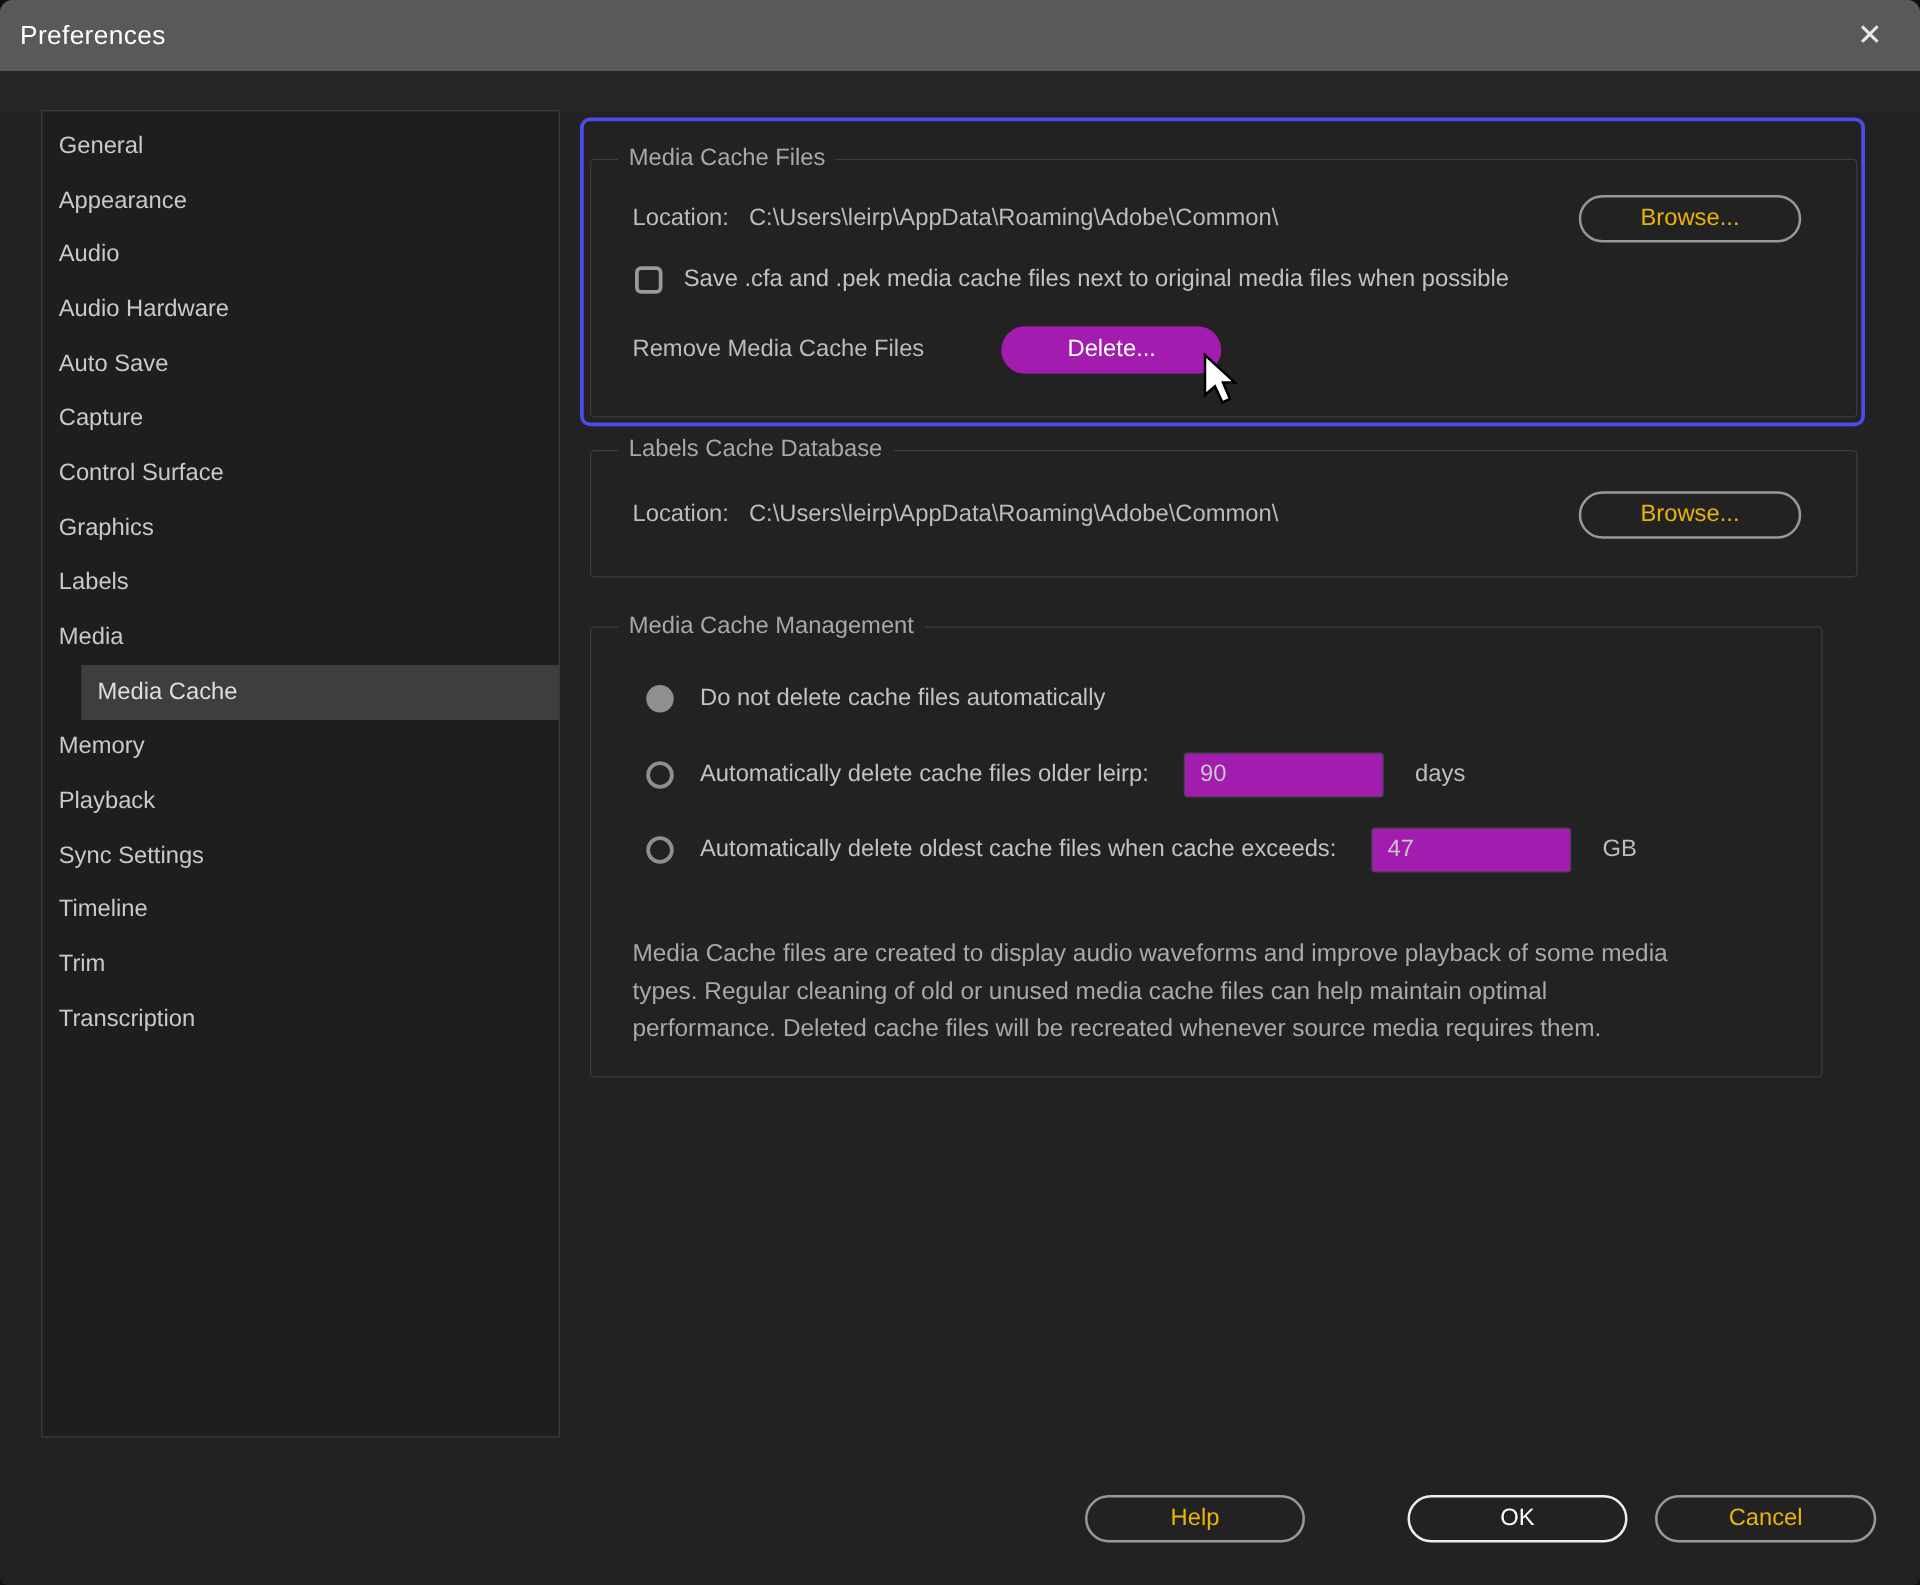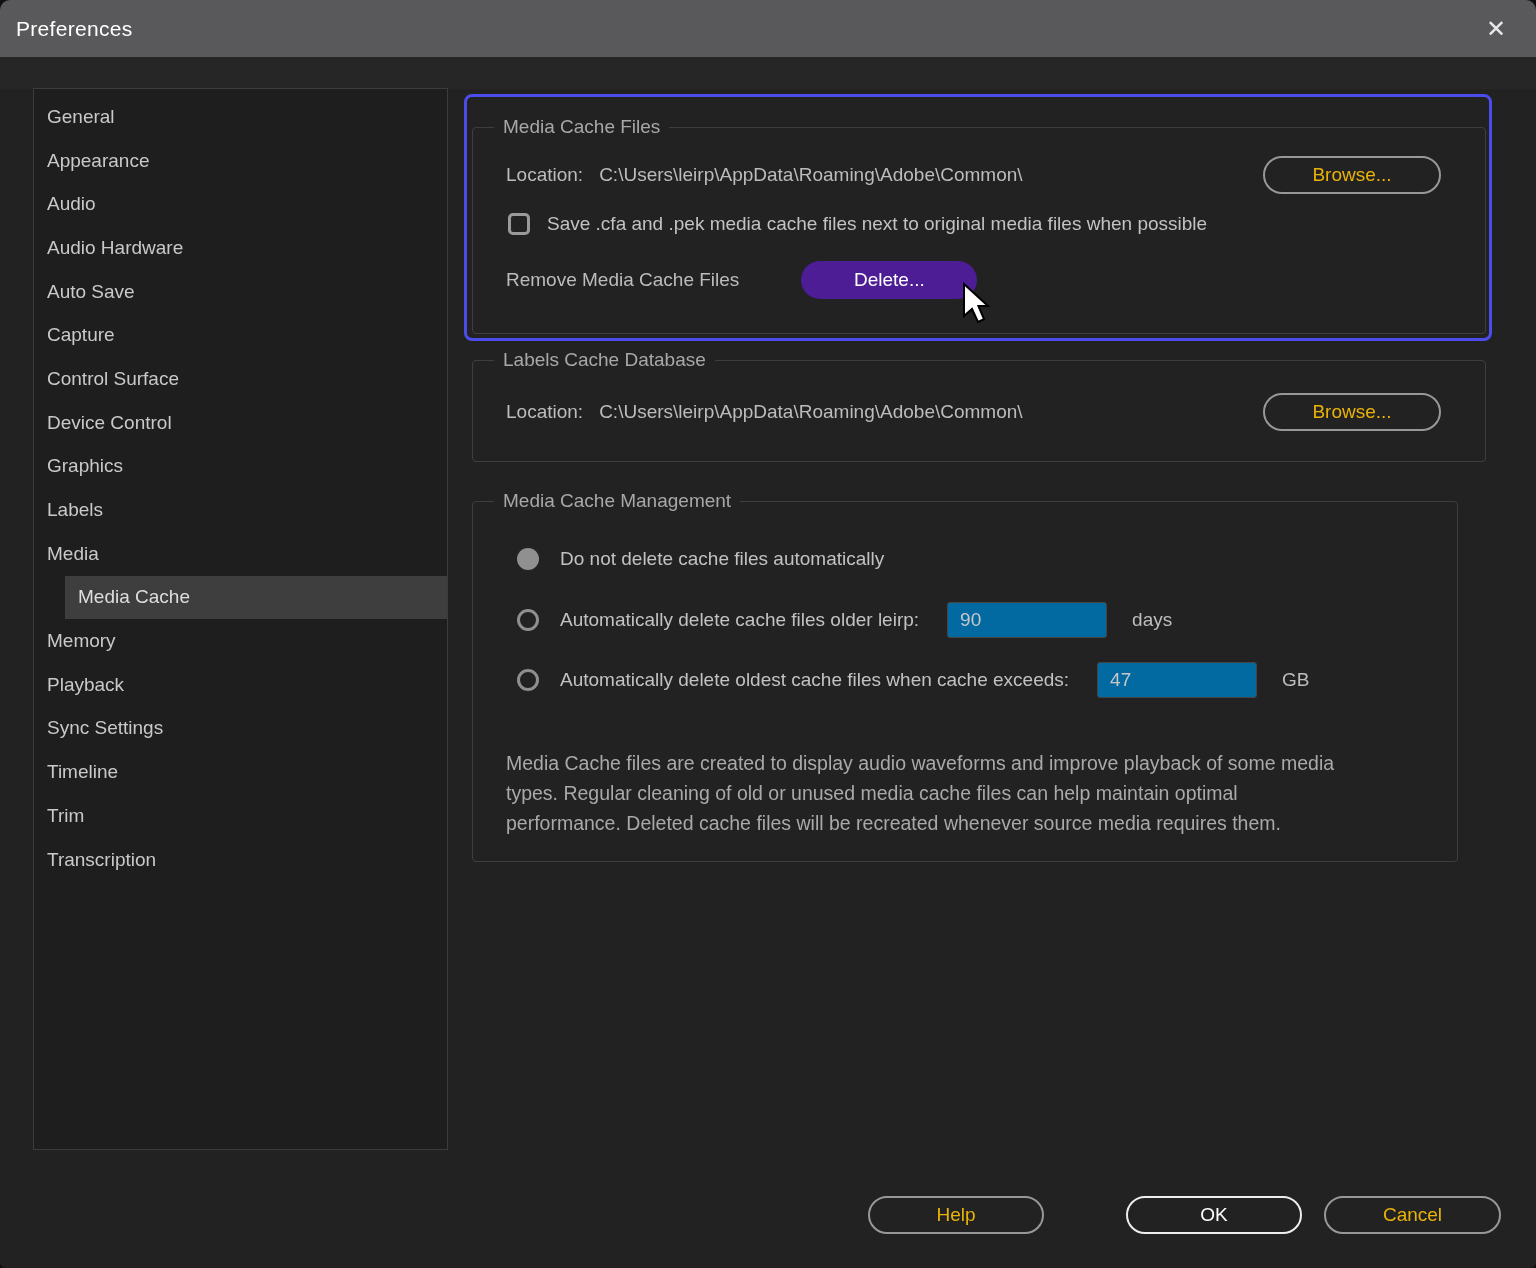--- a/index.html
+++ b/index.html
@@ -31,32 +31,32 @@
 
   .row{display:flex;align-items:center;}
   .label,.value{color:#bcbcbc;font-size:19px;}
   .value{margin-left:16px;}
 
   .pill-btn{display:flex;align-items:center;justify-content:center;height:38px;
     border:2px solid #989898;border-radius:20px;background:transparent;
     color:#eab308;font-size:19px;cursor:default;}
   .browse-btn{position:absolute;right:28px;width:178px;}
   .delete-btn{width:176px;height:38px;border:none;border-radius:20px;
-    background:#4c1d95;color:#ffffff;font-size:19px;display:flex;
+    background:#a21caf;color:#ffffff;font-size:19px;display:flex;
     align-items:center;justify-content:center;cursor:default;}
 
   .checkbox{width:22px;height:22px;border:3px solid #9a9a9a;border-radius:5px;
     background:transparent;flex:0 0 auto;}
   .cb-label{margin-left:17px;color:#c2c2c2;font-size:19px;}
 
   .radio{width:22px;height:22px;border-radius:50%;flex:0 0 auto;}
   .radio.on{background:#909090;}
   .radio.off{border:3px solid #8f8f8f;background:transparent;}
   .radio-label{margin-left:21px;color:#c2c2c2;font-size:19px;}
-  .num-input{width:160px;height:36px;background:#0369a1;border:1px solid #454545;
+  .num-input{width:160px;height:36px;background:#a21caf;border:1px solid #454545;
     border-radius:3px;color:#c8c8c8;font-size:19px;padding:0 12px;outline:none;}
   .unit{color:#bdbdbd;font-size:19px;}
 
   .mgmt-desc{color:#a9a9a9;font-size:19.5px;line-height:30px;width:832px;
     margin:50px 12px 0 17px;}
 
   .footer-btn{position:absolute;top:1196px;width:176px;}
   .ok-btn{border-color:#ededed;color:#ffffff;}
 
   .cursor{position:absolute;left:962px;top:282px;pointer-events:none;}
@@ -73,21 +73,20 @@
   <div class="band"></div>
 
   <div class="sidebar">
     <div class="side-item">General</div>
     <div class="side-item">Appearance</div>
     <div class="side-item">Audio</div>
     <div class="side-item">Audio Hardware</div>
     <div class="side-item">Auto Save</div>
     <div class="side-item">Capture</div>
     <div class="side-item">Control Surface</div>
-    <div class="side-item">Device Control</div>
     <div class="side-item">Graphics</div>
     <div class="side-item">Labels</div>
     <div class="side-item">Media</div>
     <div class="side-item selected">Media Cache</div>
     <div class="side-item">Memory</div>
     <div class="side-item">Playback</div>
     <div class="side-item">Sync Settings</div>
     <div class="side-item">Timeline</div>
     <div class="side-item">Trim</div>
     <div class="side-item">Transcription</div>

